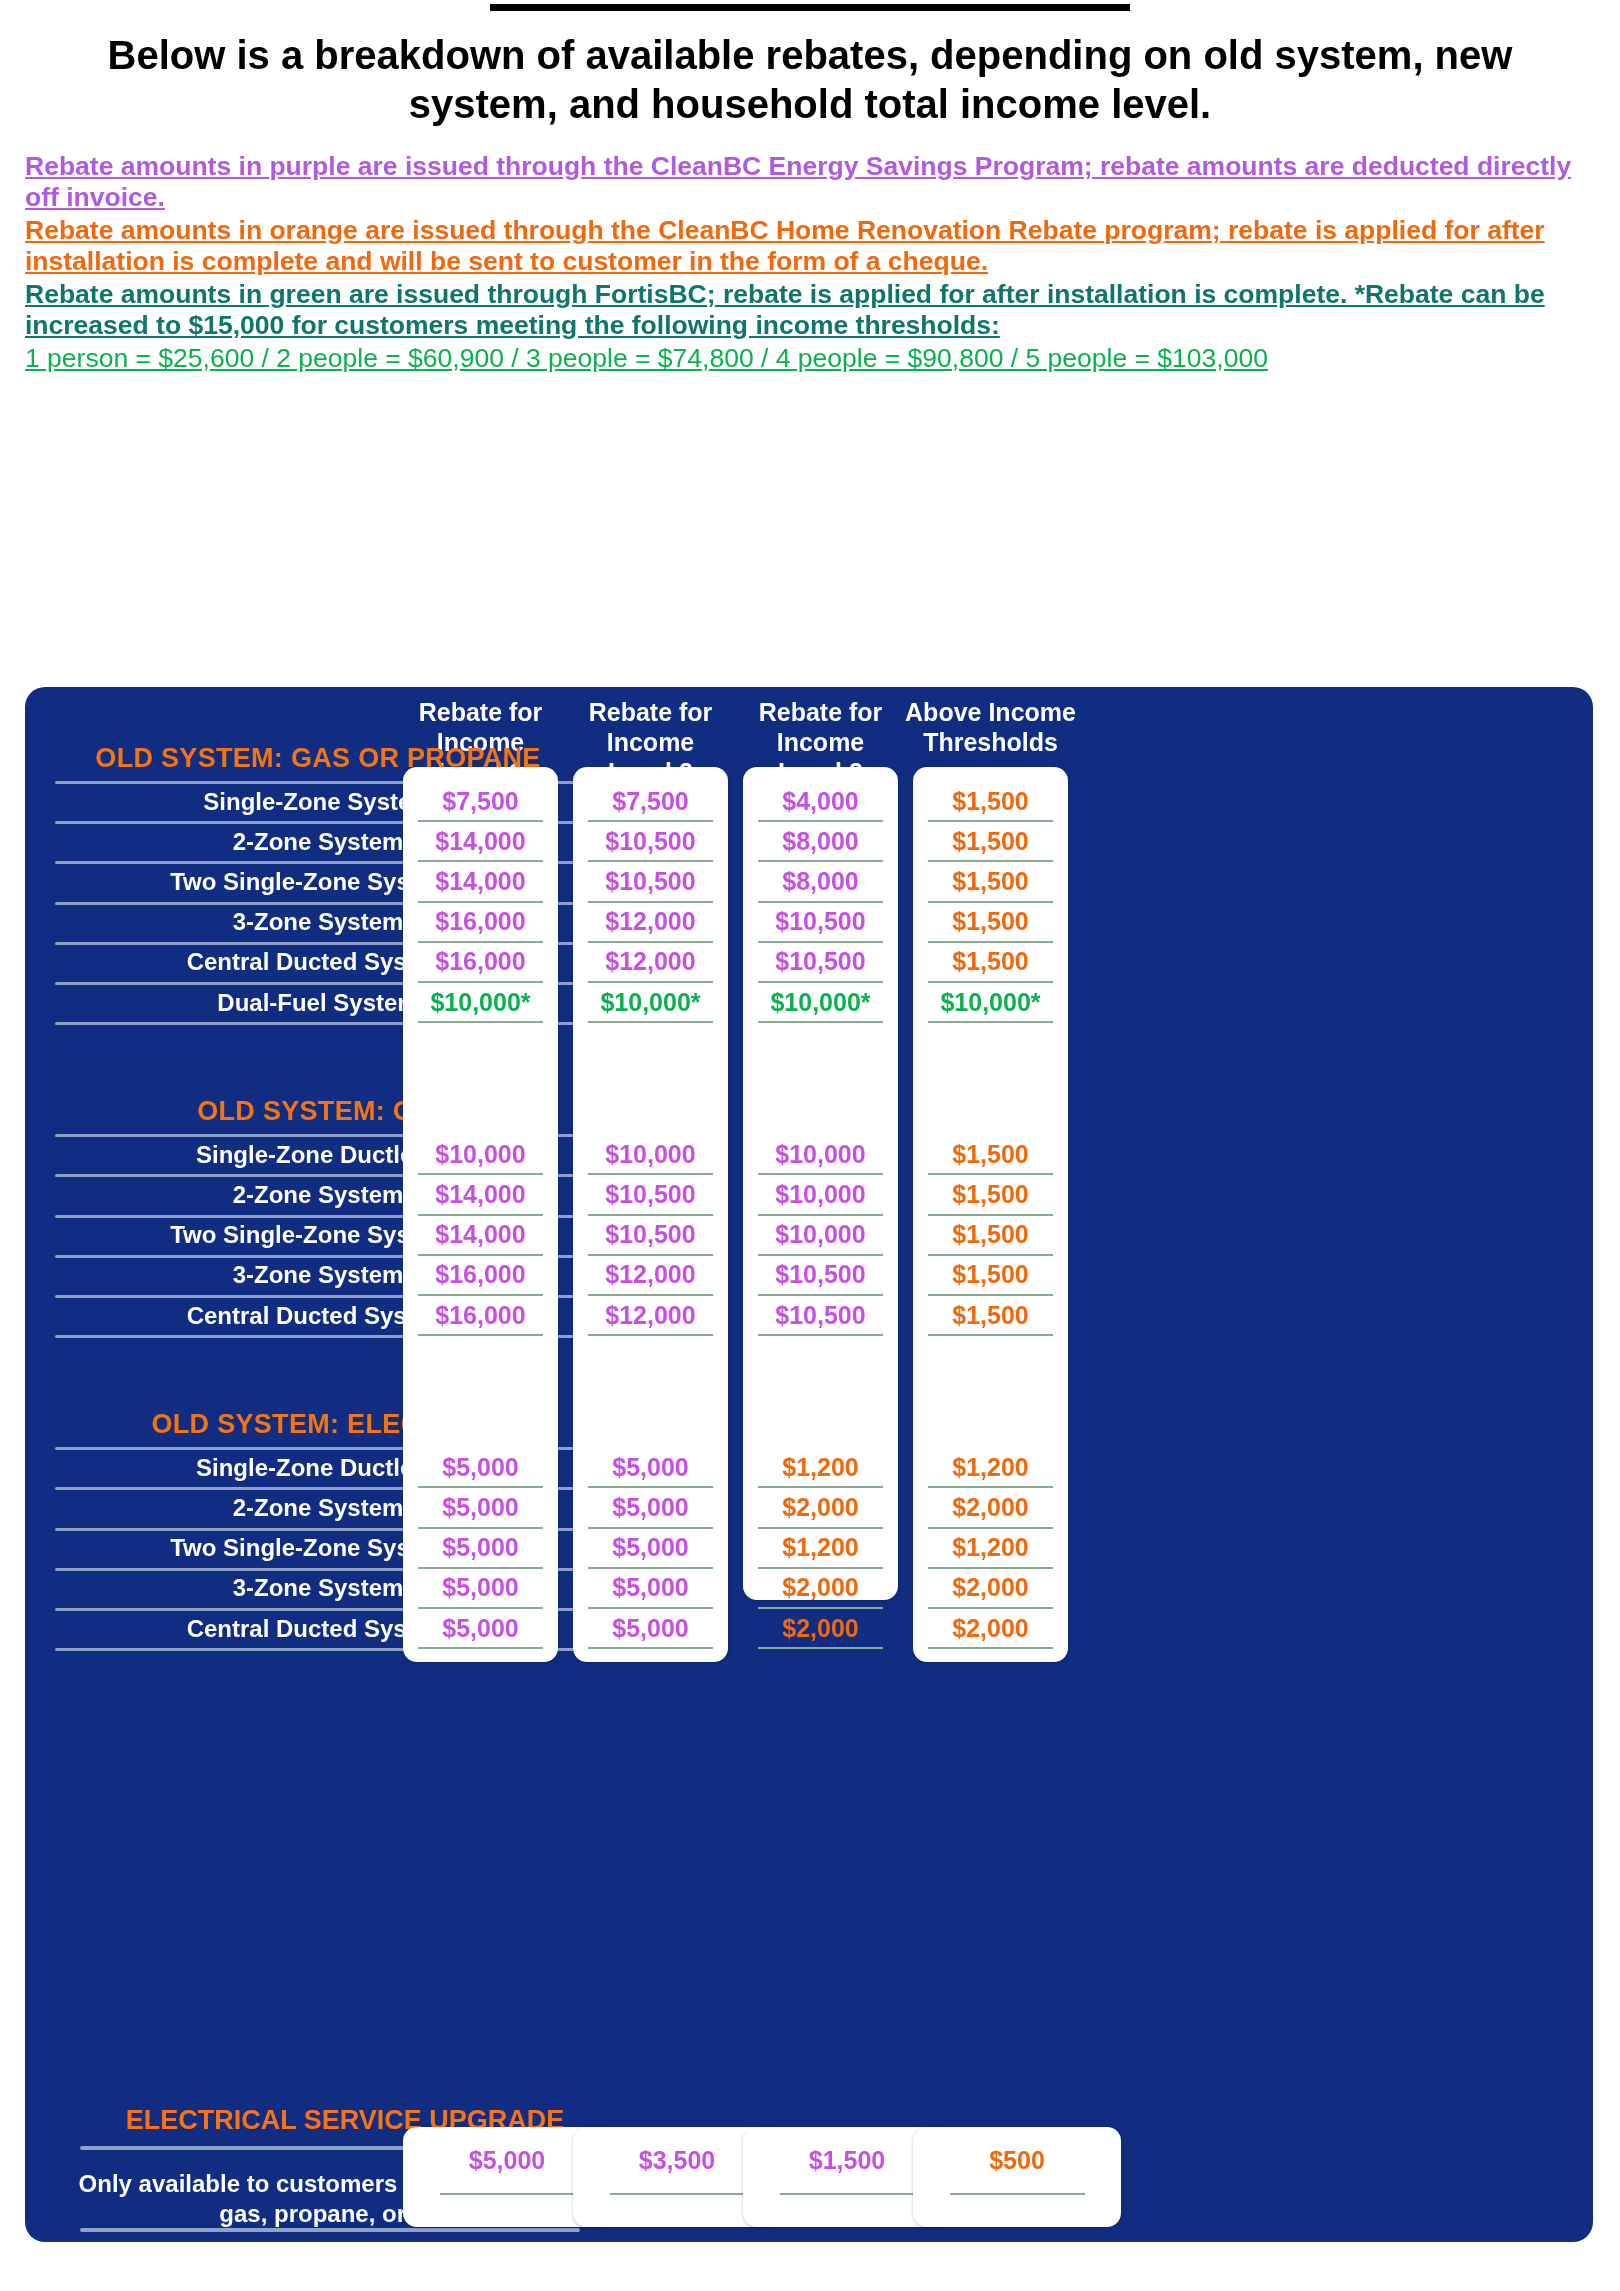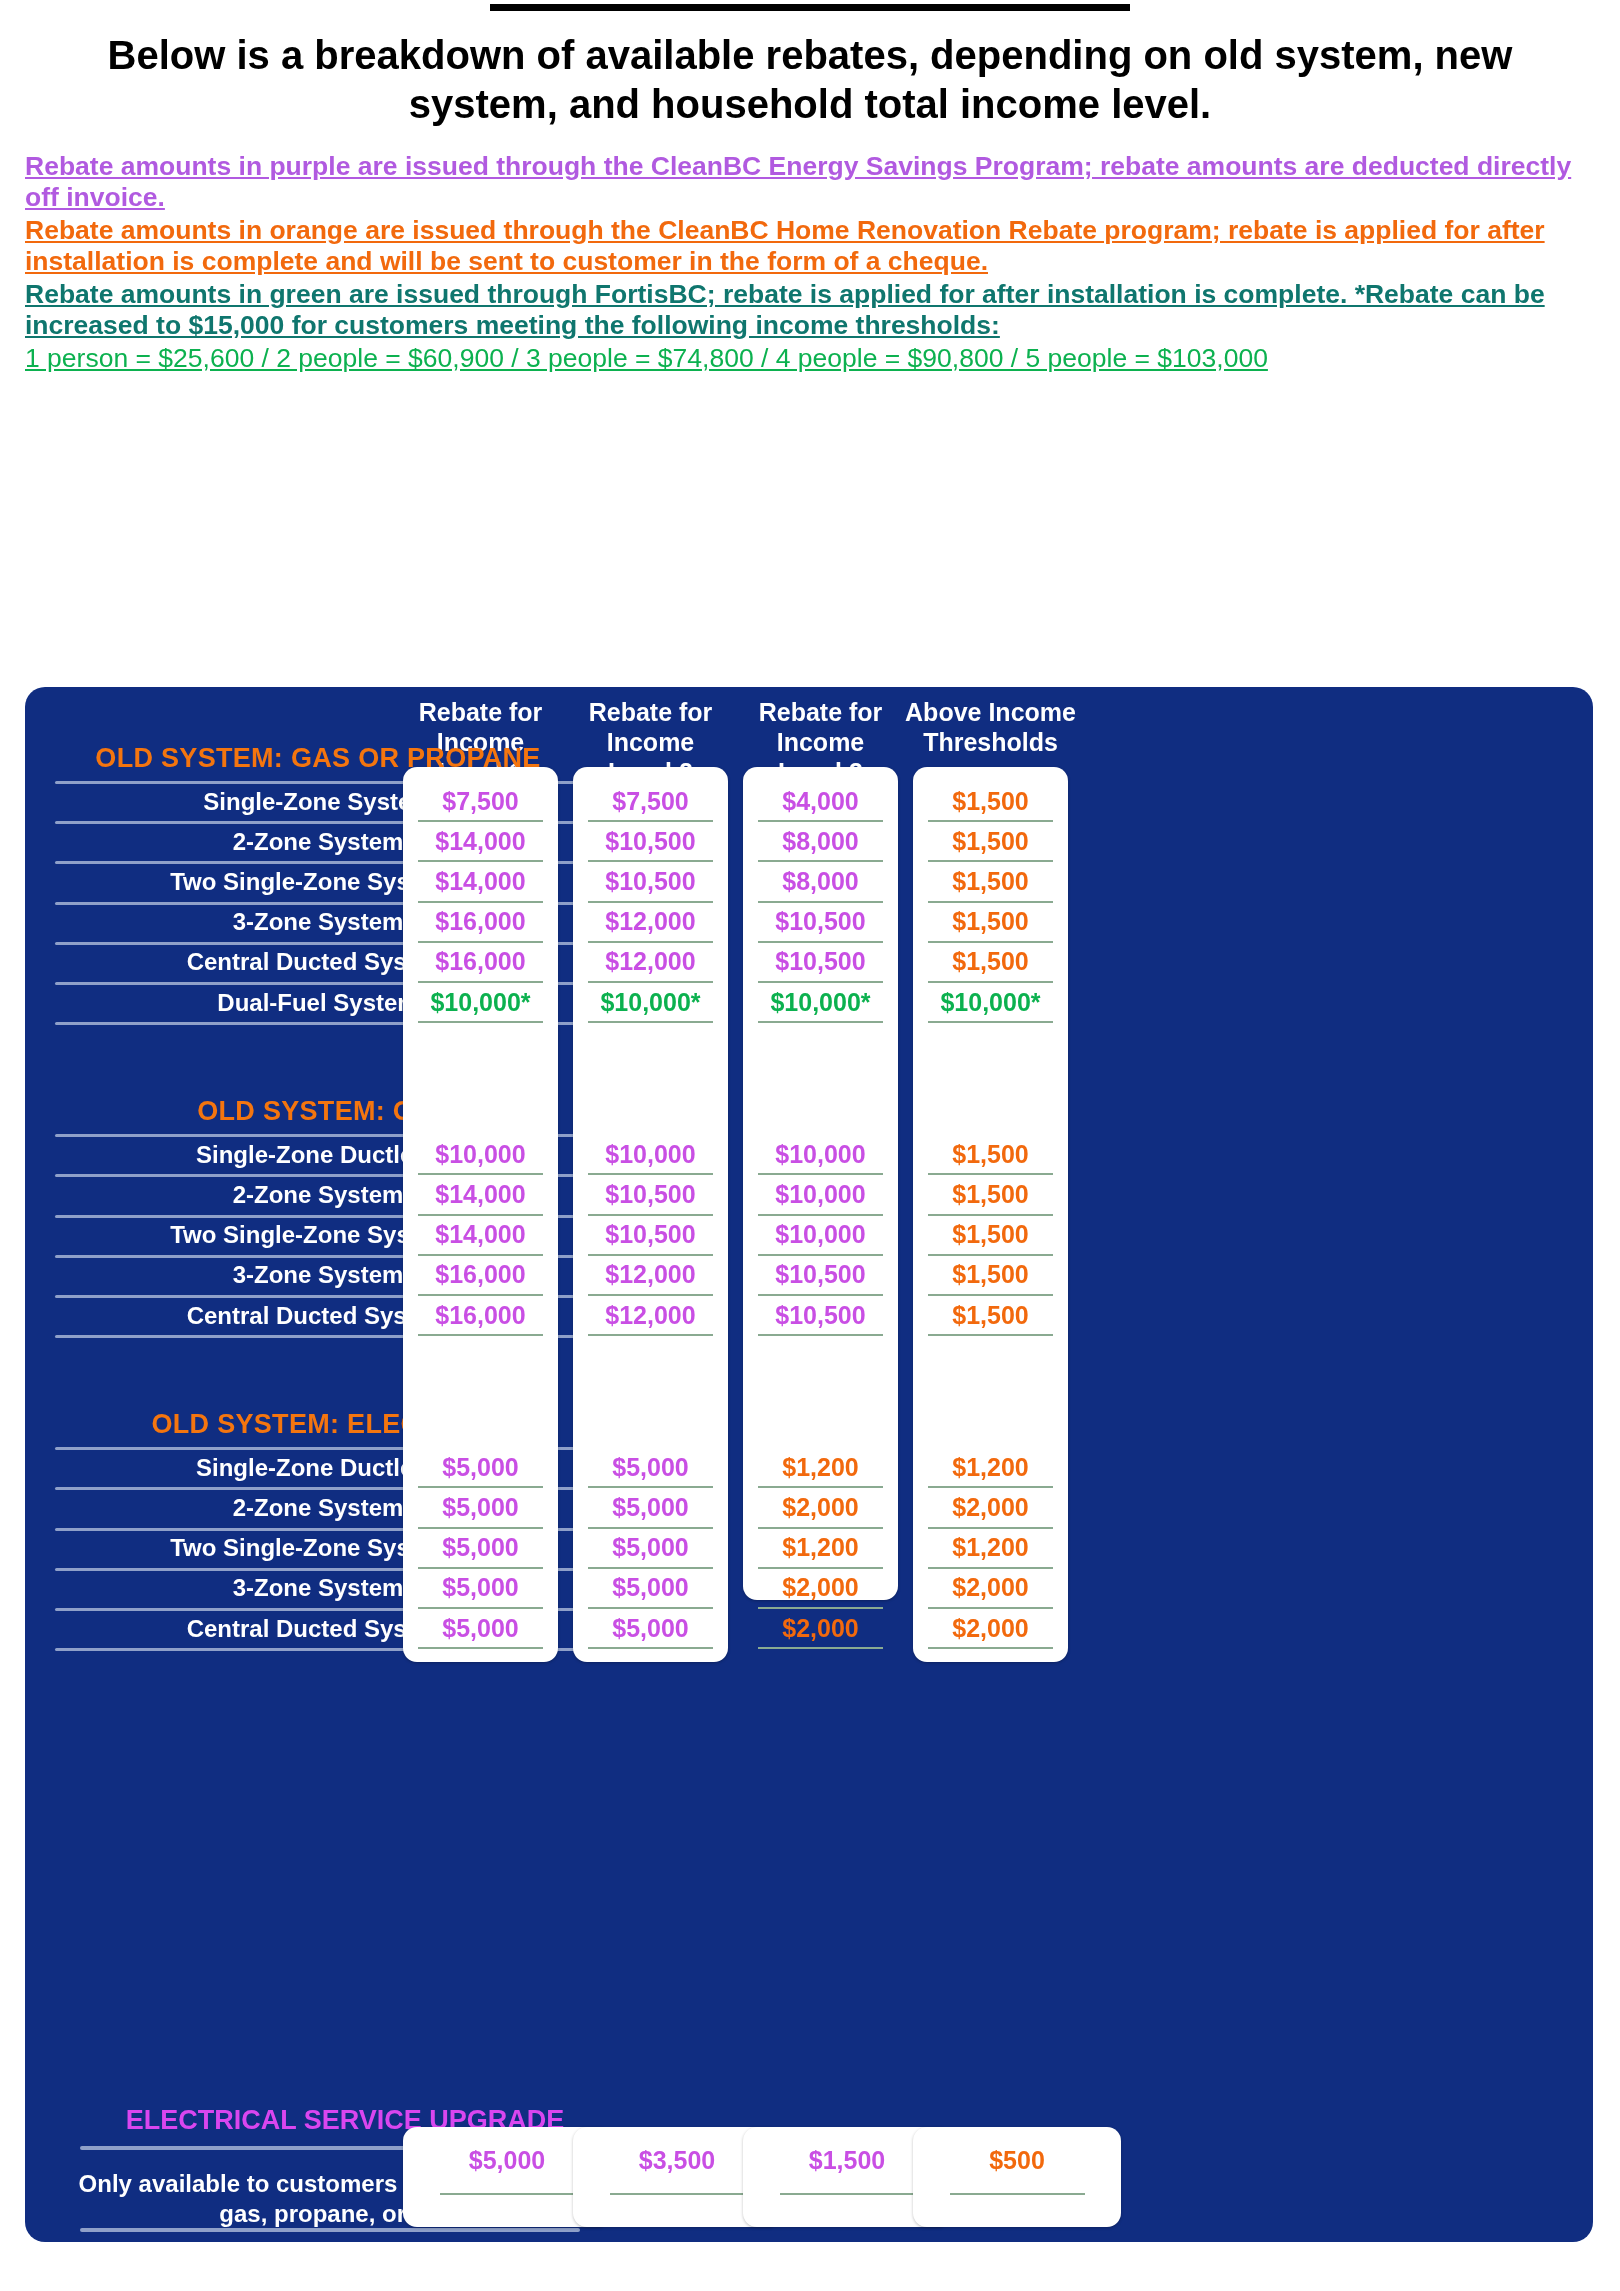--- a/index.html
+++ b/index.html
@@ -138,21 +138,21 @@
     margin: 0 auto;
   }
 
   
   .esu-title {
     position: absolute;
     left: 60px;
     top: 1418px;
     width: 520px;
     text-align: center;
-    color: #d946ef;
+    color: #f97316;
     font-size: 27px;
     font-weight: bold;
   }
   .esu-line {
     position: absolute;
     left: 55px;
     width: 500px;
     height: 4px;
     background: #8fa0c9;
     border-radius: 2px;

